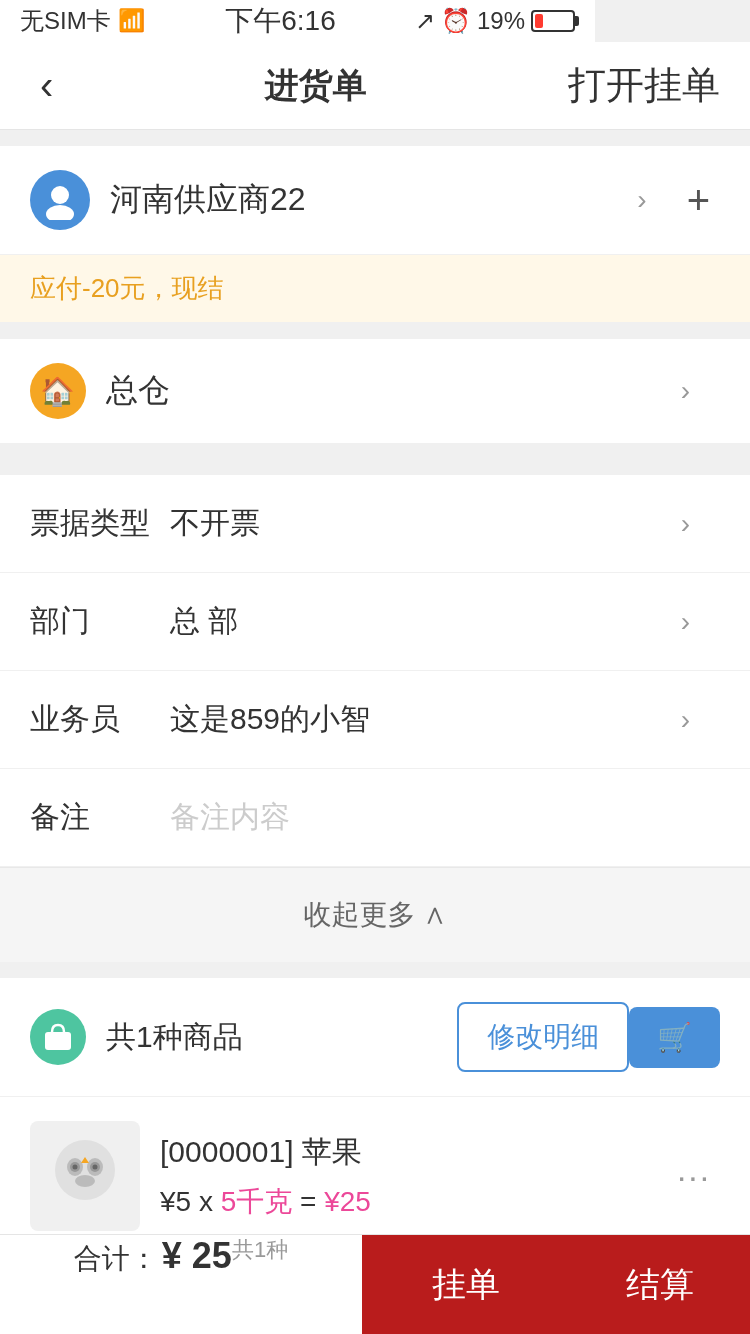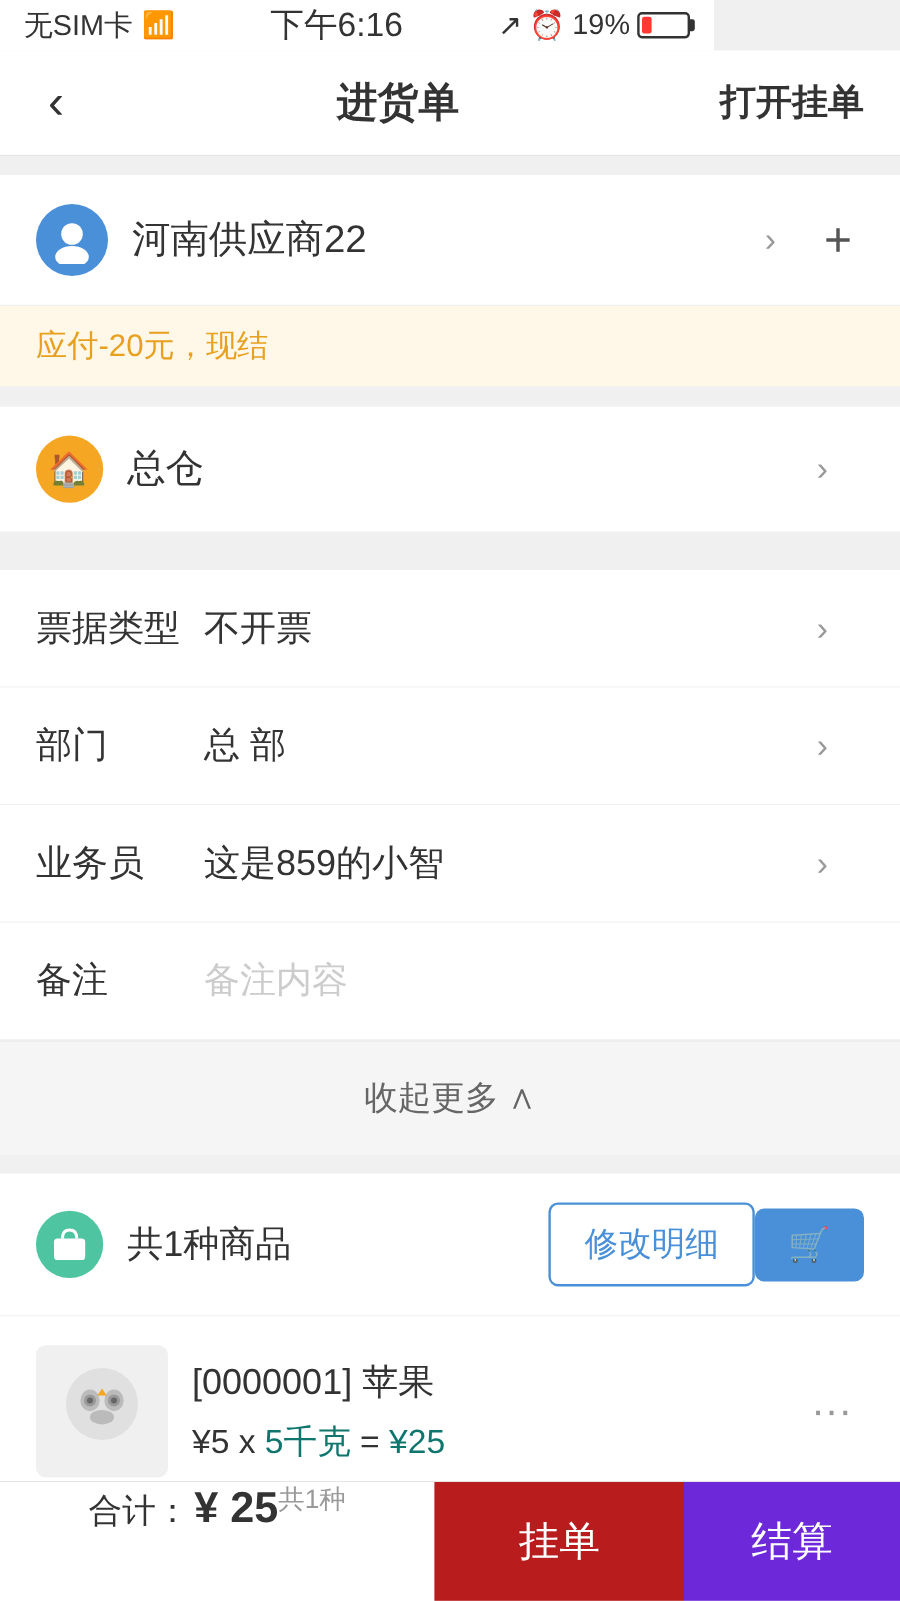--- a/index.html
+++ b/index.html
@@ -69,24 +69,23 @@
       color: #333;
       cursor: pointer;
       padding: 10px;
     }
     .nav-title {
       font-size: 34px;
       font-weight: 600;
       color: #333;
     }
     .nav-action {
-      font-size: 30px;
-      color: #333;
-      cursor: pointer;
-      font-weight: bold;
+      font-size: 38px;
+      color: #333;
+      cursor: pointer;
     }
 
     
     .section-gap {
       height: 16px;
       background: #f0f0f0;
     }
 
     
     .card-section {
@@ -268,21 +267,21 @@
     }
     .product-name {
       font-size: 30px;
       color: #333;
       margin-bottom: 10px;
     }
     .product-price {
       font-size: 28px;
       color: #333;
     }
-    .price-blue { color: #0f766e; }
+    .price-blue { color: #ec4899; }
     .product-more {
       color: #999;
       font-size: 34px;
       cursor: pointer;
       padding: 10px;
     }
 
     
     .bottom-bar {
       position: fixed;
@@ -316,21 +315,21 @@
       width: 208px;
       background: #b91c1c;
       color: #fff;
       border: none;
       font-size: 34px;
       cursor: pointer;
       display: flex; align-items: center; justify-content: center;
     }
     .btn-checkout {
       width: 180px;
-      background: #6d28d9;
+      background: #b91c1c;
       color: #fff;
       border: none;
       font-size: 34px;
       cursor: pointer;
       display: flex; align-items: center; justify-content: center;
     }
 
     .wifi-icon { font-size: 22px; }
   </style>
 </head>

